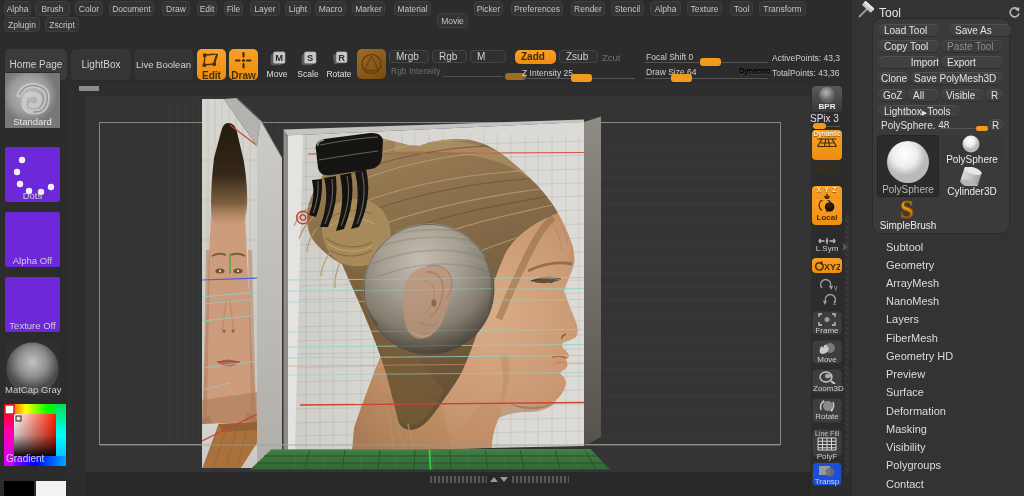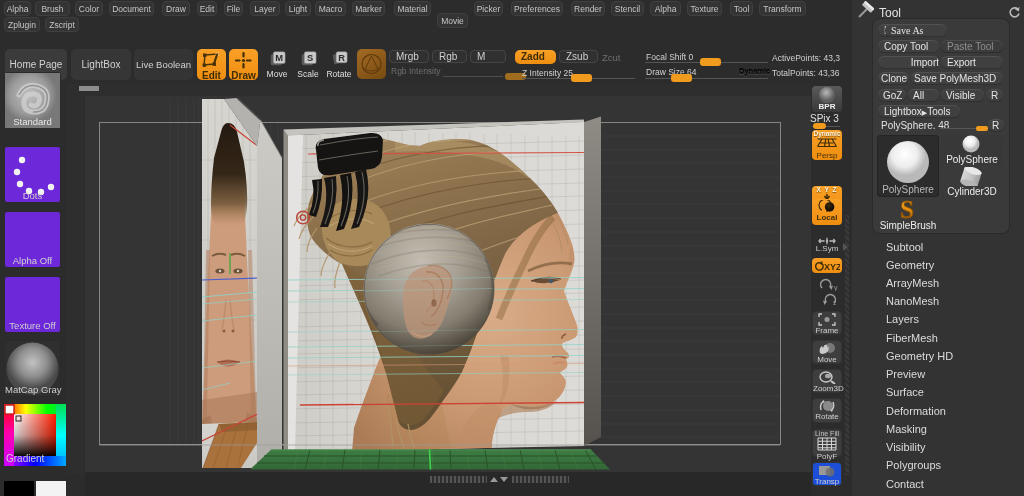--- a/index.html
+++ b/index.html
@@ -587,21 +587,21 @@
 <div class="abs" style="left:812px;top:126px;width:28px;height:1px;background:#555;"></div>
 <div class="abs" style="left:813px;top:123px;width:13px;height:6px;border-radius:3px;background:#f09a1e;"></div>
 
 <div class="ricon obtn" style="top:130px;height:30px;">
   <div style="font-size:6.5px;font-weight:bold;color:#fdf6e3;margin-top:1px;line-height:6px;text-shadow:0 1px 1px #7a4a08;">Dynamic</div>
   <svg width="22" height="9" viewBox="0 0 22 9" style="display:block;margin:1px auto 0;">
       <g stroke="#3f2d08" stroke-width="1.2" fill="none">
         <path d="M1.5 1 H20.5 M4.5 5 H17.5 M1.5 8.5 L6 1 M20.5 8.5 L16 1 M8.5 8.5 L9.8 1 M13.5 8.5 L12.2 1 M1.5 8.5 H20.5"></path>
       </g>
     </svg>
-  <div style="font-size:8px;color:#43300a;margin-top:4px;font-weight:normal;line-height:9px;">Persp</div>
+  <div style="font-size:8px;color:#43300a;margin-top:17px;font-weight:bold;line-height:9px;">Persp</div>
 </div>
 
 <div class="ricon obtn" style="top:166px;height:27px;margin-top:20px;">
   <div style="font-size:6.5px;font-weight:bold;color:#fdf6e3;letter-spacing:1px;margin-top:1px;line-height:6px;text-shadow:0 1px 1px #7a4a08;">X Y Z</div>
   <svg width="16" height="9" viewBox="0 0 16 9" style="display:block;margin:1px auto 0;">
       <path d="M8 0 V4 M5.5 2 L8 5.5 L10.5 2" stroke="#3f2d08" stroke-width="1.5" fill="none"></path>
       <path d="M1 7.5 H15" stroke="#3f2d08" stroke-width="2"></path>
     </svg>
   <div style="font-size:8px;color:#43300a;margin-top:0;font-weight:bold;line-height:9px;">Floor</div>
 </div>
@@ -718,21 +718,21 @@
     </g>
 </svg>
 <div class="abs" style="left:879px;top:6px;font-size:12px;color:#e3e3e3;">Tool</div>
 <svg class="abs" style="left:1008px;top:6px;" width="13" height="13" viewBox="0 0 13 13">
   <path d="M10.5 4 A4.5 4.5 0 1 0 11 7.5" fill="none" stroke="#b9b9b9" stroke-width="1.6"></path>
   <path d="M11.5 1 L11 5.5 L7 3.5 Z" fill="#b9b9b9"></path>
 </svg>
 
 <div class="abs" style="left:872px;top:18px;width:138px;height:216px;background:#3a3a3a;border-radius:8px;box-shadow:inset 0 0 0 1px #2a2a2a;"></div>
 <div class="pbtn" style="left:878px;top:24px;width:61px;height:13px;">Load Tool</div>
-<div class="pbtn" style="left:885px;top:24px;width:62px;height:13px;font-family:Liberation Serif, serif;">Save As</div>
+<div class="pbtn" style="left:949px;top:24px;width:62px;height:13px;">Save As</div>
 <div class="pbtn" style="left:878px;top:40px;width:61px;height:13px;">Copy Tool</div>
 <div class="pbtn" style="left:941px;top:40px;width:62px;height:13px;color:#8e8e8e;background:#3c3c3c;">Paste Tool</div>
 <div class="pbtn" style="left:878px;top:56px;width:61px;height:13px;text-align:right;">Import</div>
 <div class="pbtn" style="left:941px;top:56px;width:62px;height:13px;">Export</div>
 <div class="pbtn" style="left:878px;top:72px;width:31px;height:13px;padding-left:3px;">Clone</div>
 <div class="pbtn" style="left:911px;top:72px;width:92px;height:13px;padding-left:3px;">Save PolyMesh3D</div>
 <div class="pbtn" style="left:878px;top:89px;width:28px;height:13px;padding-left:5px;">GoZ</div>
 <div class="pbtn" style="left:908px;top:89px;width:31px;height:13px;padding-left:5px;">All</div>
 <div class="pbtn" style="left:941px;top:89px;width:43px;height:13px;padding-left:5px;">Visible</div>
 <div class="pbtn" style="left:986px;top:89px;width:17px;height:13px;padding-left:5px;">R</div>

